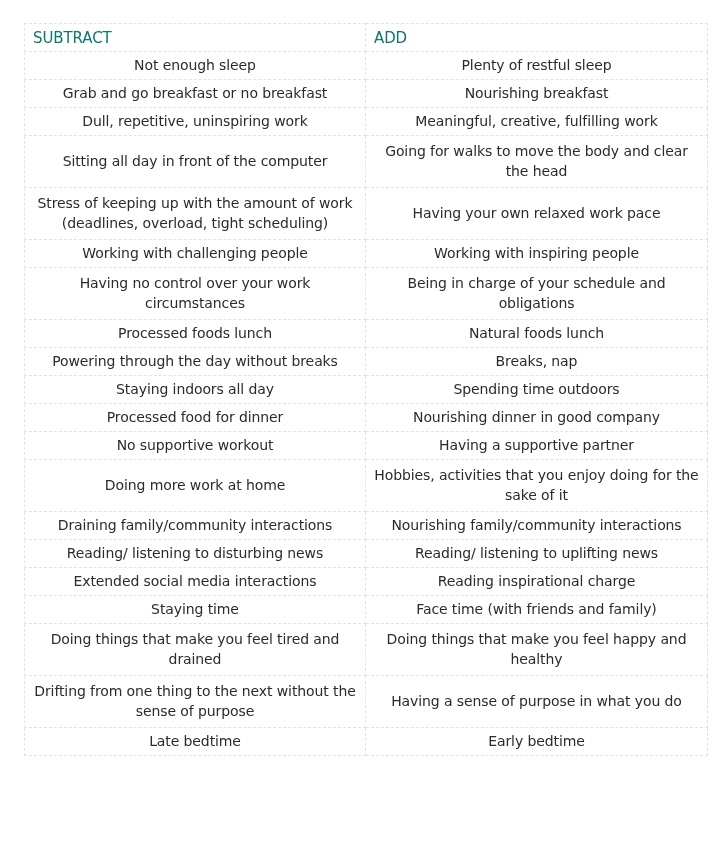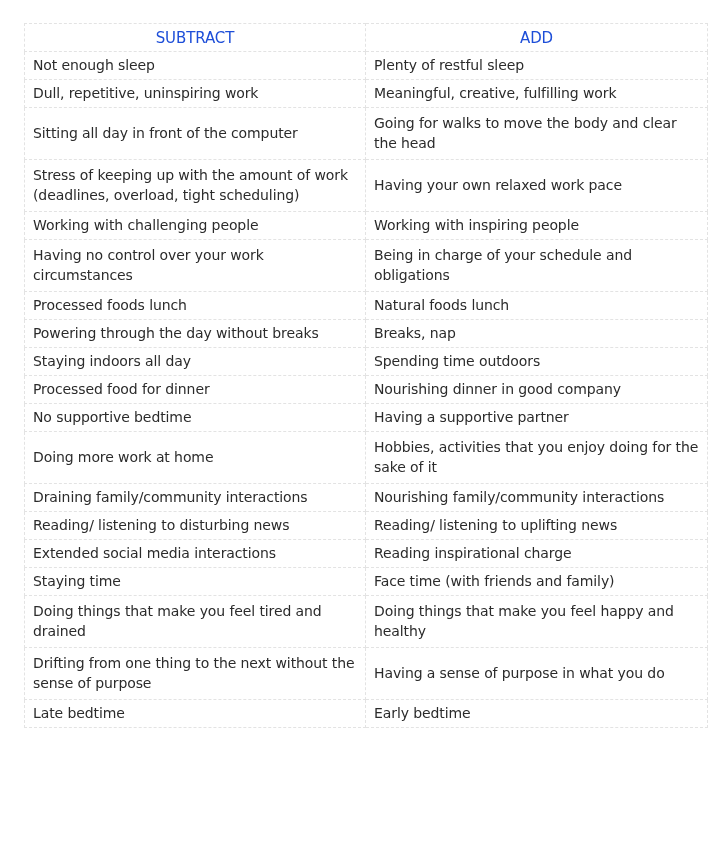--- a/index.html
+++ b/index.html
@@ -23,30 +23,30 @@
   table {
     width: 100%;
     border-collapse: collapse;
     table-layout: fixed;
   }
   col.c1 { width: 341px; }
   col.c2 { width: 342px; }
   th, td {
     border: 1px dashed #e3e3e3;
     vertical-align: middle;
-    text-align: left;
+    text-align: center;
     font-size: 14px;
     line-height: 20px;
     padding: 3px 8px 4px 8px;
     letter-spacing: -0.1px;
   }
   th {
     font-weight: normal;
-    text-align: center;
-    color: #1d4ed8;
+    text-align: left;
+    color: #0f766e;
     font-size: 15px;
     height: 20px;
     padding-top: 4px;
     padding-bottom: 3px;
   }
   td.double { height: 44px; }
 </style>
 </head>
 <body>
 
@@ -59,20 +59,24 @@
     <thead>
       <tr>
         <th>SUBTRACT</th>
         <th>ADD</th>
       </tr>
     </thead>
     <tbody>
       <tr>
         <td>Not enough sleep</td>
         <td>Plenty of restful sleep</td>
+      </tr>
+      <tr>
+        <td>Grab and go breakfast or no breakfast</td>
+        <td>Nourishing breakfast</td>
       </tr>
       <tr>
         <td>Dull, repetitive, uninspiring work</td>
         <td>Meaningful, creative, fulfilling work</td>
       </tr>
       <tr>
         <td class="double">Sitting all day in front of the computer</td>
         <td class="double">Going for walks to move the body and clear the head</td>
       </tr>
       <tr>
@@ -97,21 +101,21 @@
       </tr>
       <tr>
         <td>Staying indoors all day</td>
         <td>Spending time outdoors</td>
       </tr>
       <tr>
         <td>Processed food for dinner</td>
         <td>Nourishing dinner in good company</td>
       </tr>
       <tr>
-        <td>No supportive bedtime</td>
+        <td>No supportive workout</td>
         <td>Having a supportive partner</td>
       </tr>
       <tr>
         <td class="double">Doing more work at home</td>
         <td class="double">Hobbies, activities that you enjoy doing for the sake of it</td>
       </tr>
       <tr>
         <td>Draining family/community interactions</td>
         <td>Nourishing family/community interactions</td>
       </tr>

